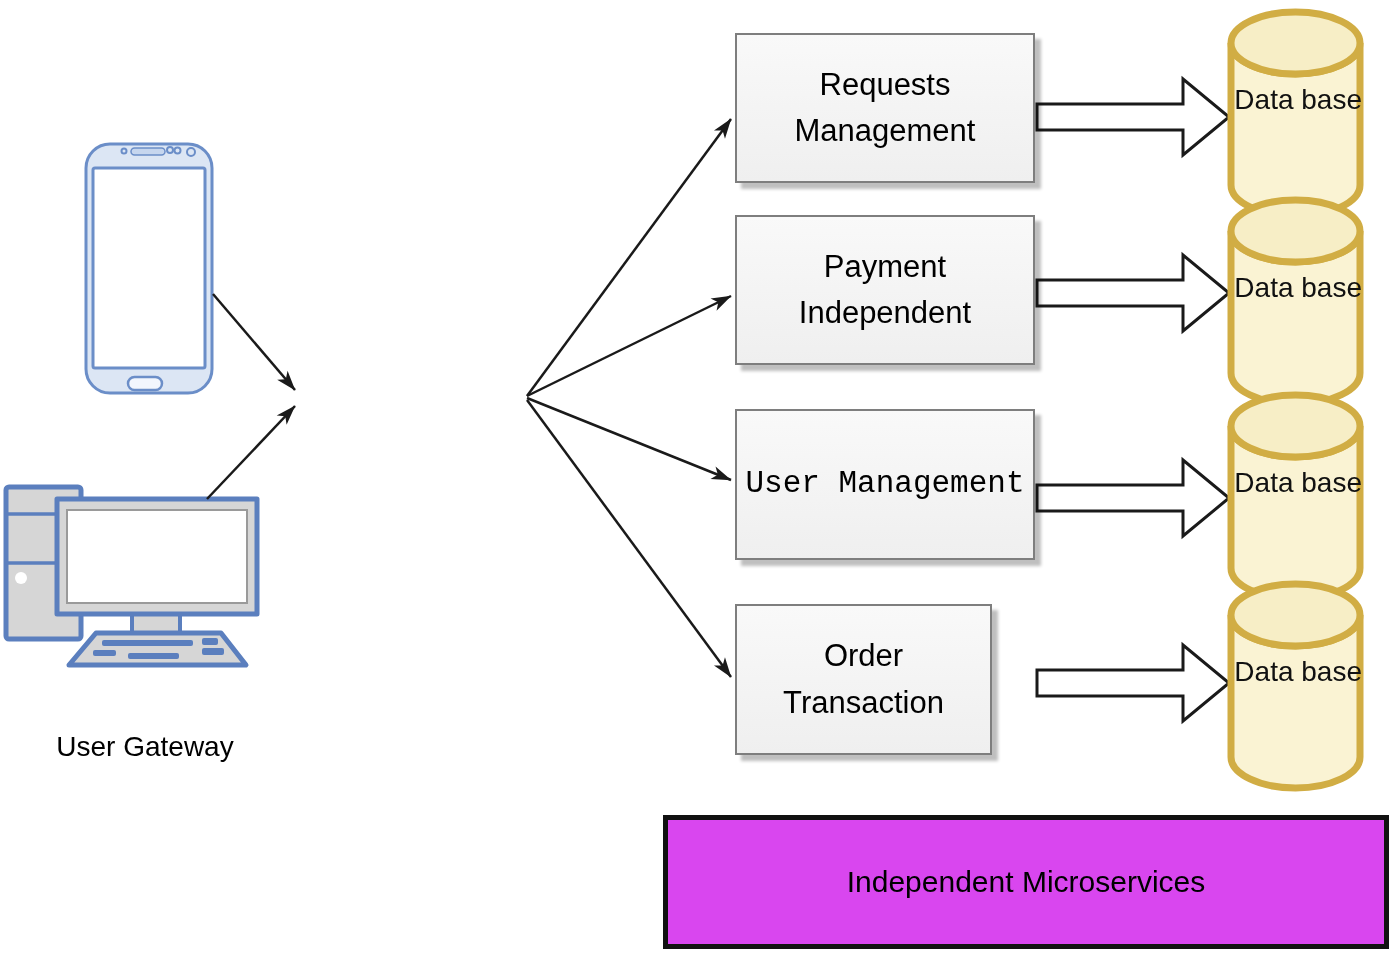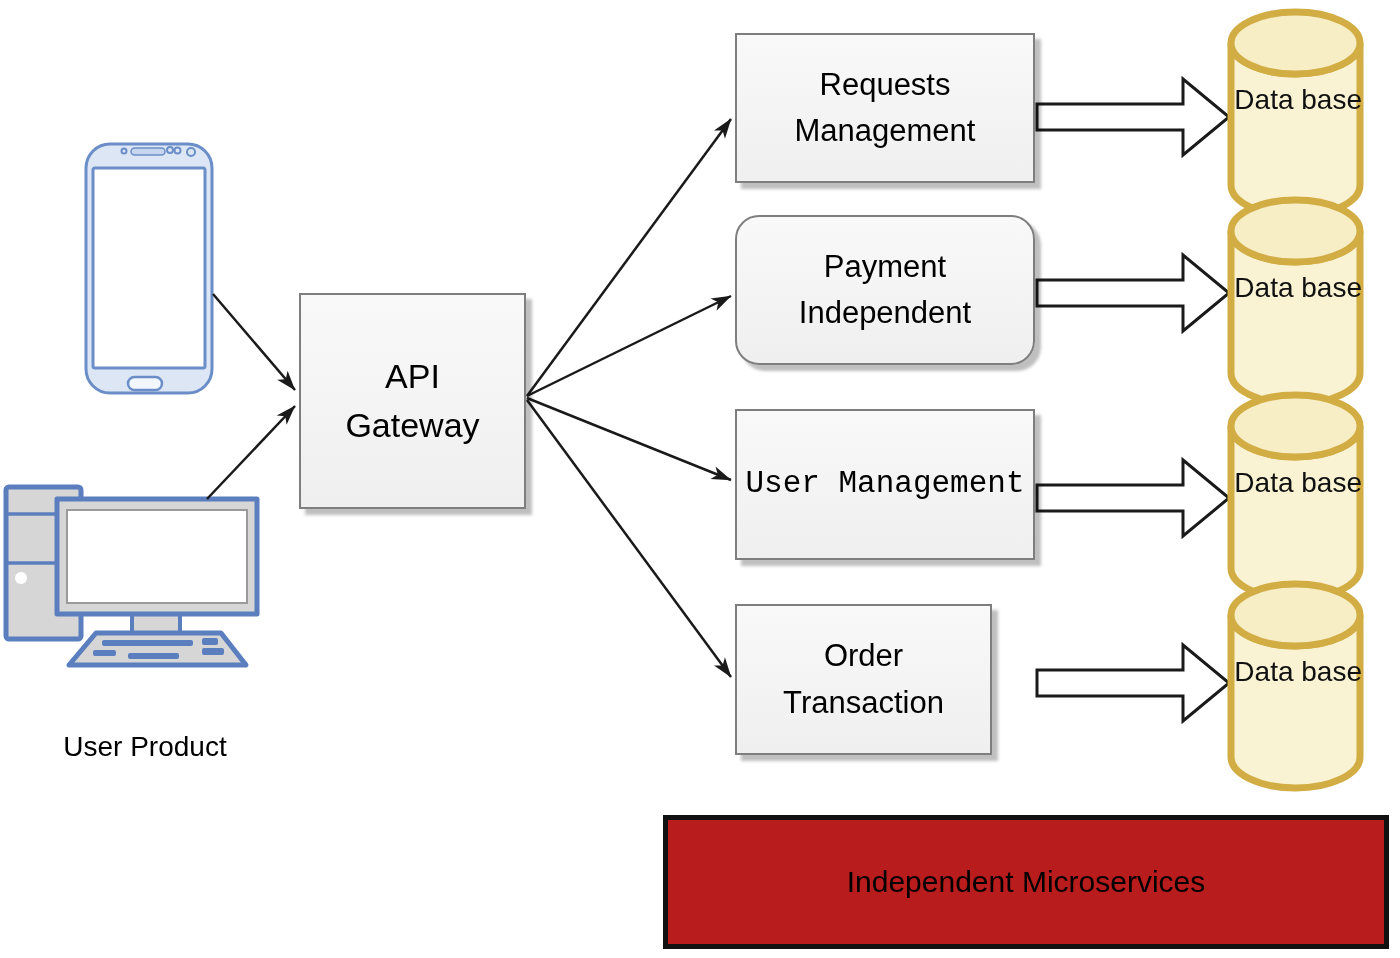--- a/index.html
+++ b/index.html
@@ -38,36 +38,36 @@
     position:absolute;box-sizing:border-box;
     background:linear-gradient(180deg,#f9f9f9 0%,#efefef 100%);
     border:2px solid var(--box-border,#7e7e7e);
     box-shadow:6px 6px 3px rgba(0,0,0,0.25);
     display:flex;flex-direction:column;align-items:center;justify-content:center;
     text-align:center;font-size:31px;line-height:1.5;color:#000;
   }
   .box .line{display:block;}
   .gateway{left:299px;top:293px;width:227px;height:216px;font-size:34px;line-height:1.45;}
   .svc-1{left:735px;top:33px;width:300px;height:150px;}
-  .svc-2{left:735px;top:215px;width:300px;height:150px;border-radius:24px;}
+  .svc-2{left:735px;top:215px;width:300px;height:150px;}
   .svc-3{left:735px;top:409px;width:300px;height:151px;font-family:Liberation Mono, monospace;}
   .svc-4{left:735px;top:604px;width:257px;height:151px;}
 
   .db-label{
     position:absolute;left:1229px;width:133px;text-align:right;
     font-size:28px;line-height:1.25;color:#111;
   }
   .db-label-1{top:82px;}
   .db-label-2{top:270px;}
   .db-label-3{top:465px;}
   .db-label-4{top:654px;}
 
   .footer-box{
     position:absolute;left:663px;top:815px;width:726px;height:134px;box-sizing:border-box;
-    background:#b91c1c;border:5px solid #111111;
+    background:#d946ef;border:5px solid #111111;
     display:flex;align-items:center;justify-content:center;
     font-size:30px;color:#000;
   }
   .caption{
     position:absolute;left:25px;top:731px;width:240px;text-align:center;
     font-size:28px;color:#000;
   }
 </style>
 </head>
 <body>
@@ -131,24 +131,20 @@
     <g>
       <path d="M1231,426 V568 A64.5,31 0 0 0 1360,568 V426 A64.5,31 0 0 1 1231,426 Z" class="db-body"></path>
       <ellipse cx="1295.5" cy="426" rx="64.5" ry="31" class="db-top"></ellipse>
     </g>
     <g>
       <path d="M1231,615 V757 A64.5,31 0 0 0 1360,757 V615 A64.5,31 0 0 1 1231,615 Z" class="db-body"></path>
       <ellipse cx="1295.5" cy="615" rx="64.5" ry="31" class="db-top"></ellipse>
     </g>
   </svg>
 
-  <div class="box gateway">
-    <span class="line">API</span>
-    <span class="line">Gateway</span>
-  </div>
 
   <div class="box svc-1">
     <span class="line">Requests</span>
     <span class="line">Management</span>
   </div>
   <div class="box svc-2">
     <span class="line">Payment</span>
     <span class="line">Independent</span>
   </div>
   <div class="box svc-3">
@@ -174,15 +170,15 @@
   </div>
   <div class="db-label db-label-4">
     <span class="line">Data</span>
     <span class="line">base</span>
   </div>
 
   <div class="footer-box">
     <span>Independent Microservices</span>
   </div>
 
-  <div class="caption">User Product</div>
+  <div class="caption">User Gateway</div>
 
 </div>
 
 </body></html>

